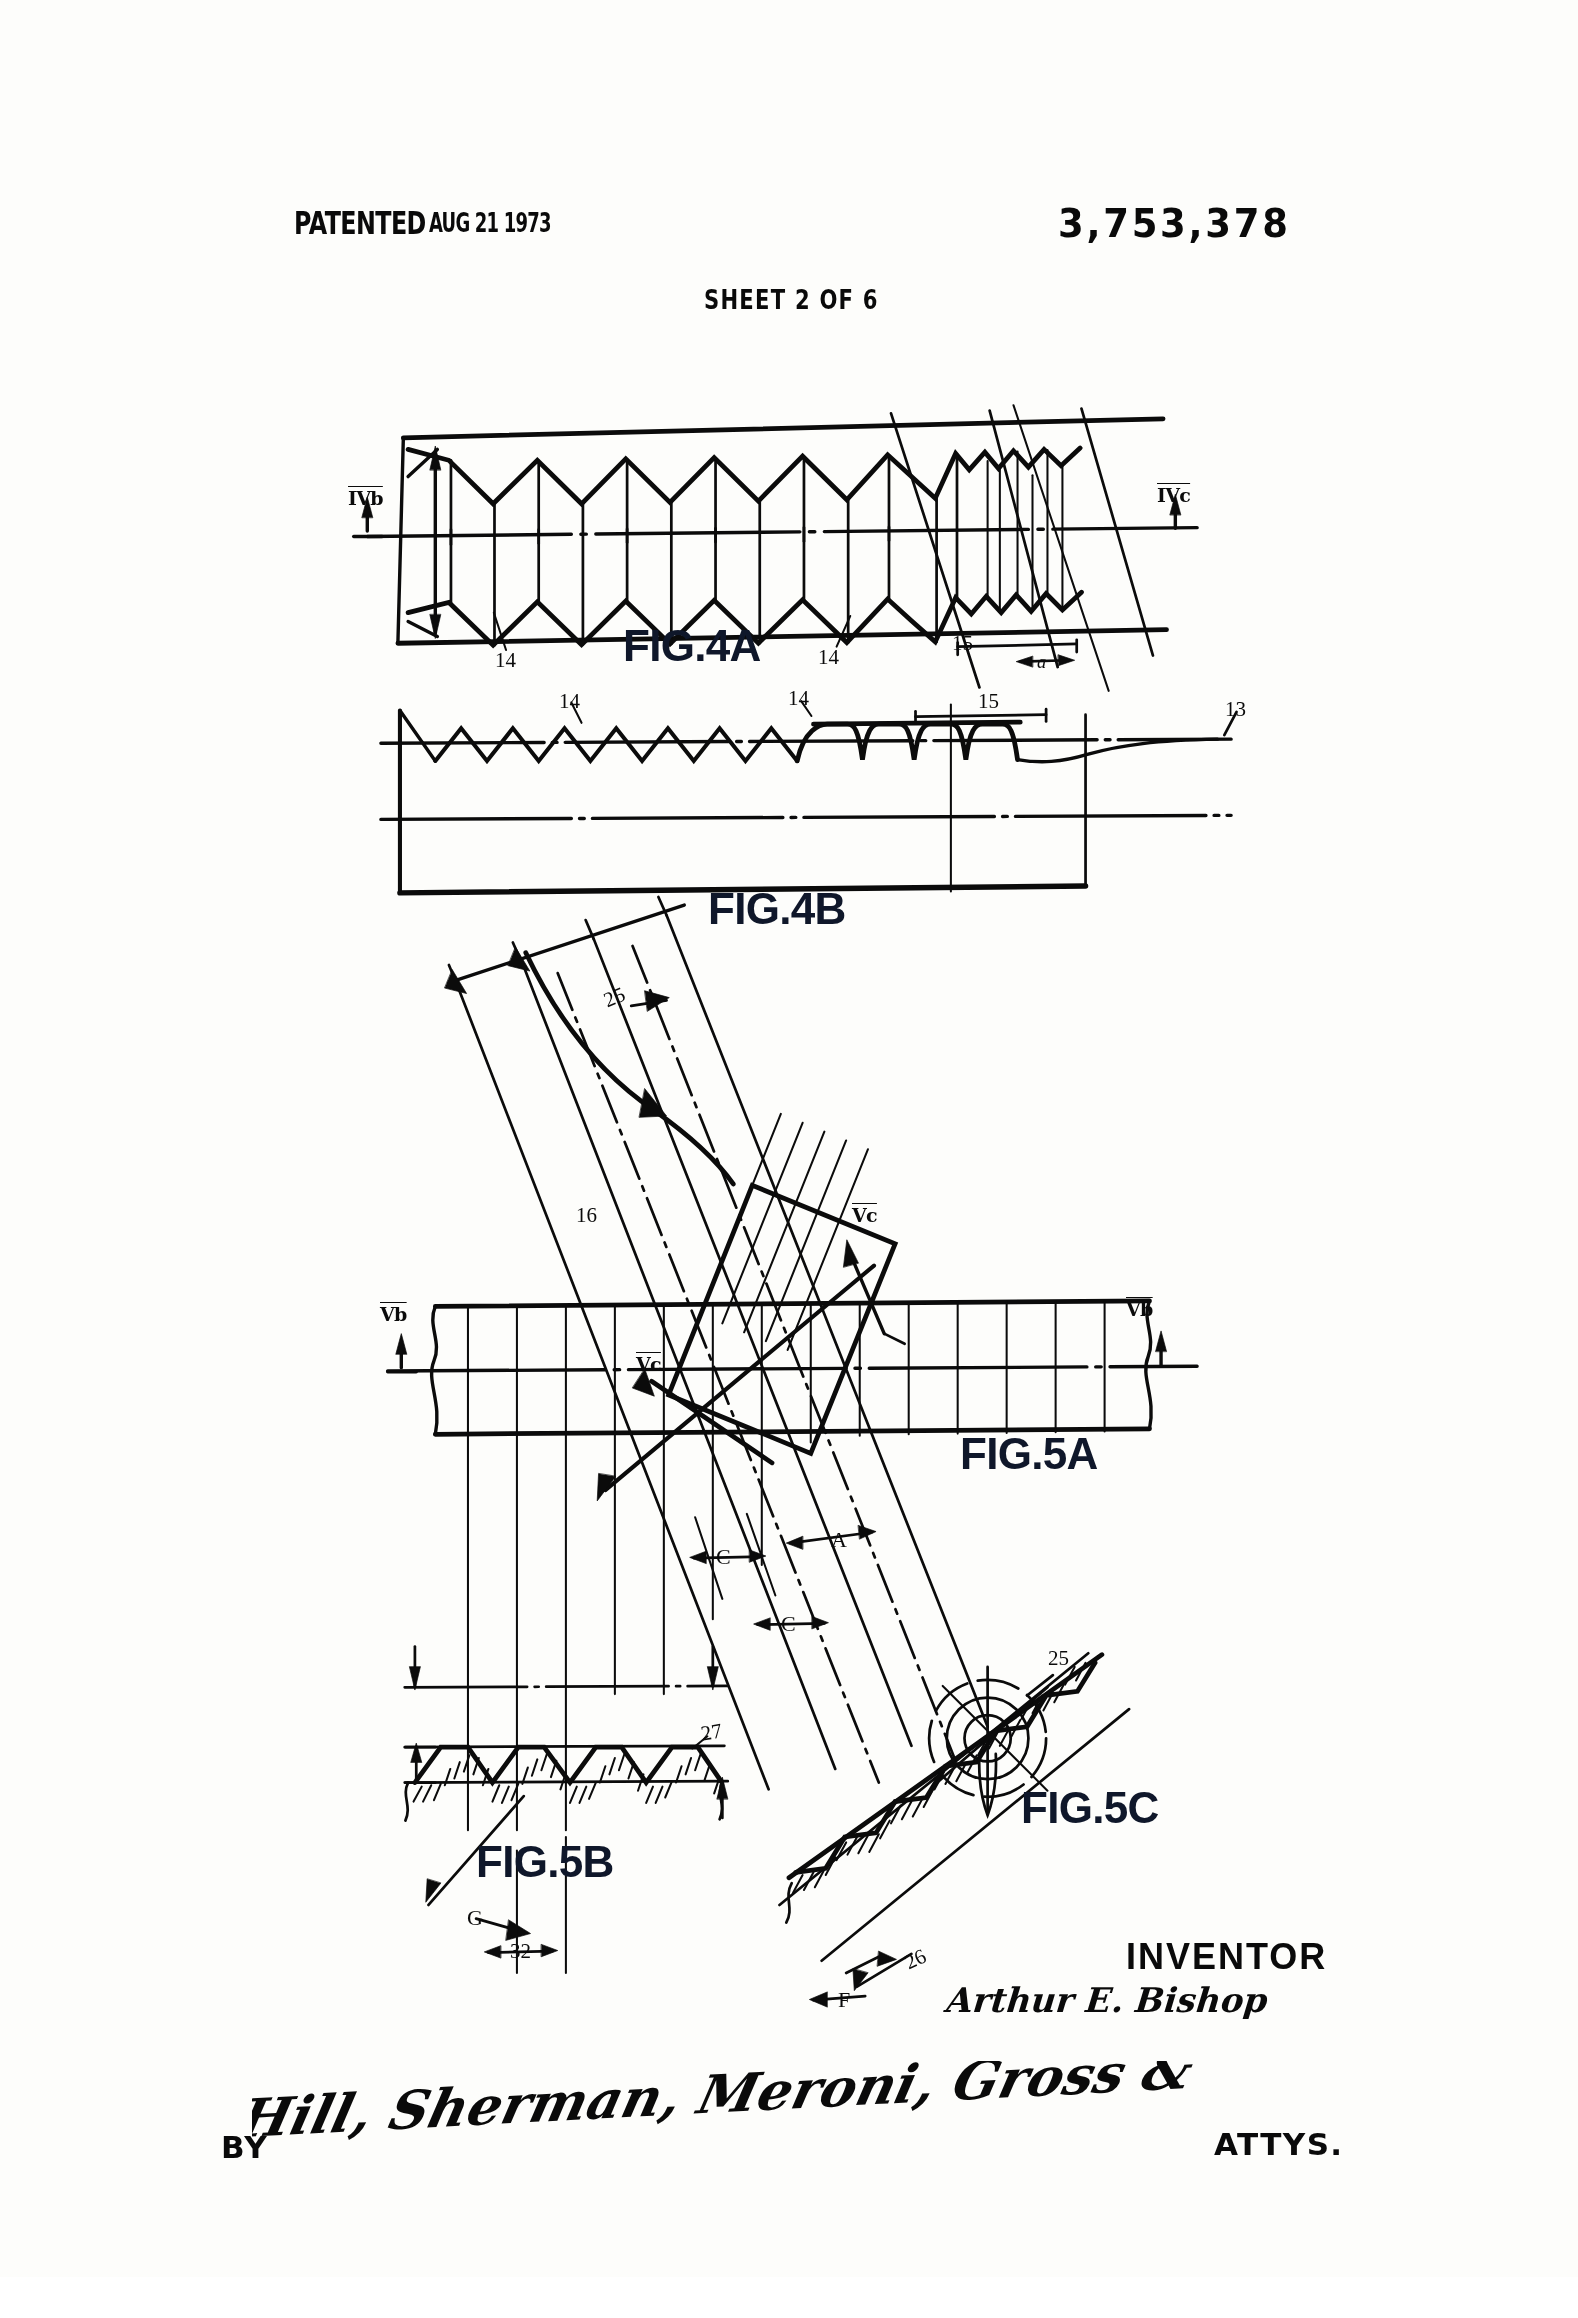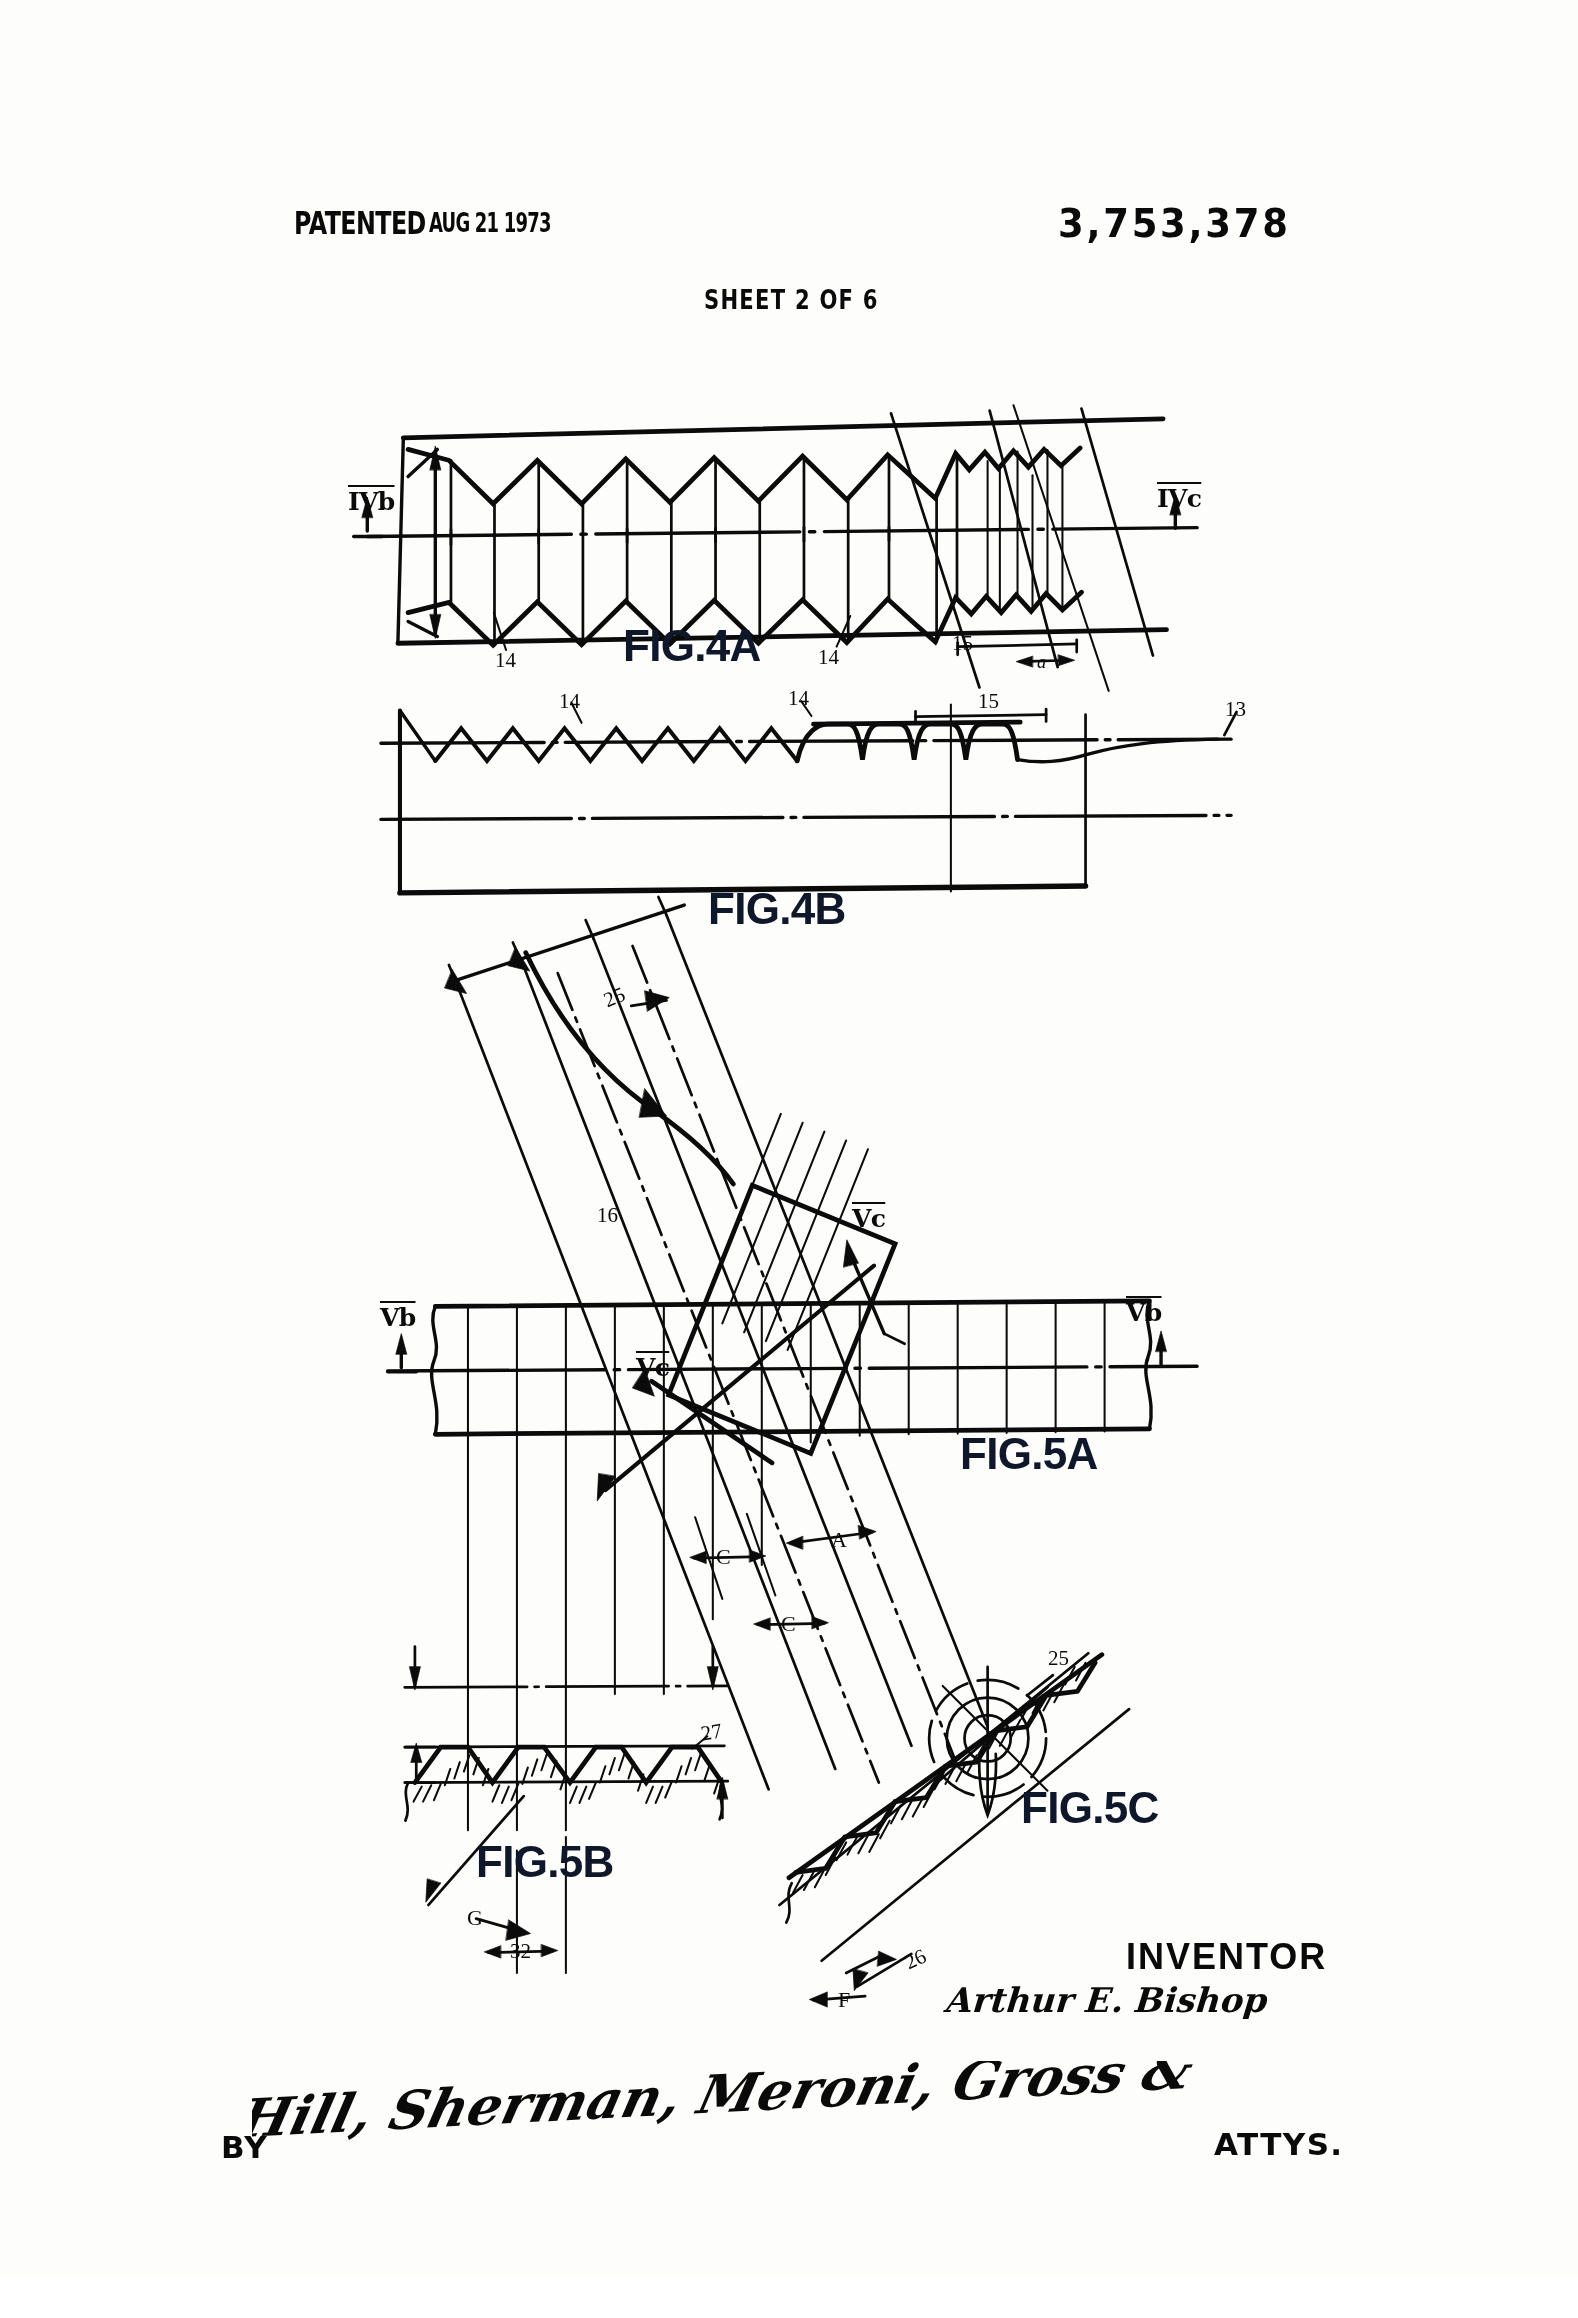--- a/index.html
+++ b/index.html
@@ -92,21 +92,21 @@
     position: absolute;
     font-family: "Liberation Serif", serif;
     font-size: 21px;
     color: #0b0b0b;
     white-space: nowrap;
   }
   .secmark {
     position: absolute;
     font-family: "DejaVu Serif", serif;
     font-weight: bold;
-    font-size: 25px;
+    font-size: 19px;
     color: #0b0b0b;
     white-space: nowrap;
   }
   .secmark .rn {
     text-decoration: overline;
     letter-spacing: -0.7px;
   }
   .dimlab {
     position: absolute;
     font-family: "Liberation Serif", serif;
@@ -548,21 +548,21 @@
   <div class="refnum" style="left:818px; top:645px;">14</div>
   <div class="refnum" style="left:952px; top:631px;">15</div>
   <div class="dimlab" style="left:1037px; top:652px; font-size:18.4px; font-style:italic;">a</div>
 
   <div class="refnum" style="left:559px; top:689px;">14</div>
   <div class="refnum" style="left:788px; top:686px;">14</div>
   <div class="refnum" style="left:978px; top:689px;">15</div>
   <div class="refnum" style="left:1225px; top:697px;">13</div>
 
   <div class="refnum" style="left:604px; top:985px; transform:rotate(-22deg);">25</div>
-  <div class="refnum" style="left:597px; top:1203px;">16</div>
+  <div class="refnum" style="left:576px; top:1203px;">16</div>
 
   <div class="refnum" style="left:701px; top:1720px; transform:rotate(-10deg);">27</div>
   <div class="refnum" style="left:510px; top:1939px;">32</div>
 
   <div class="refnum" style="left:1048px; top:1646px;">25</div>
   <div class="refnum" style="left:905px; top:1947px; transform:rotate(-25deg);">26</div>
 
   <div class="dimlab" style="left:467px; top:1905px;">G</div>
   <div class="dimlab" style="left:716px; top:1544px;">C</div>
   <div class="dimlab" style="left:781px; top:1611px;">C</div>

